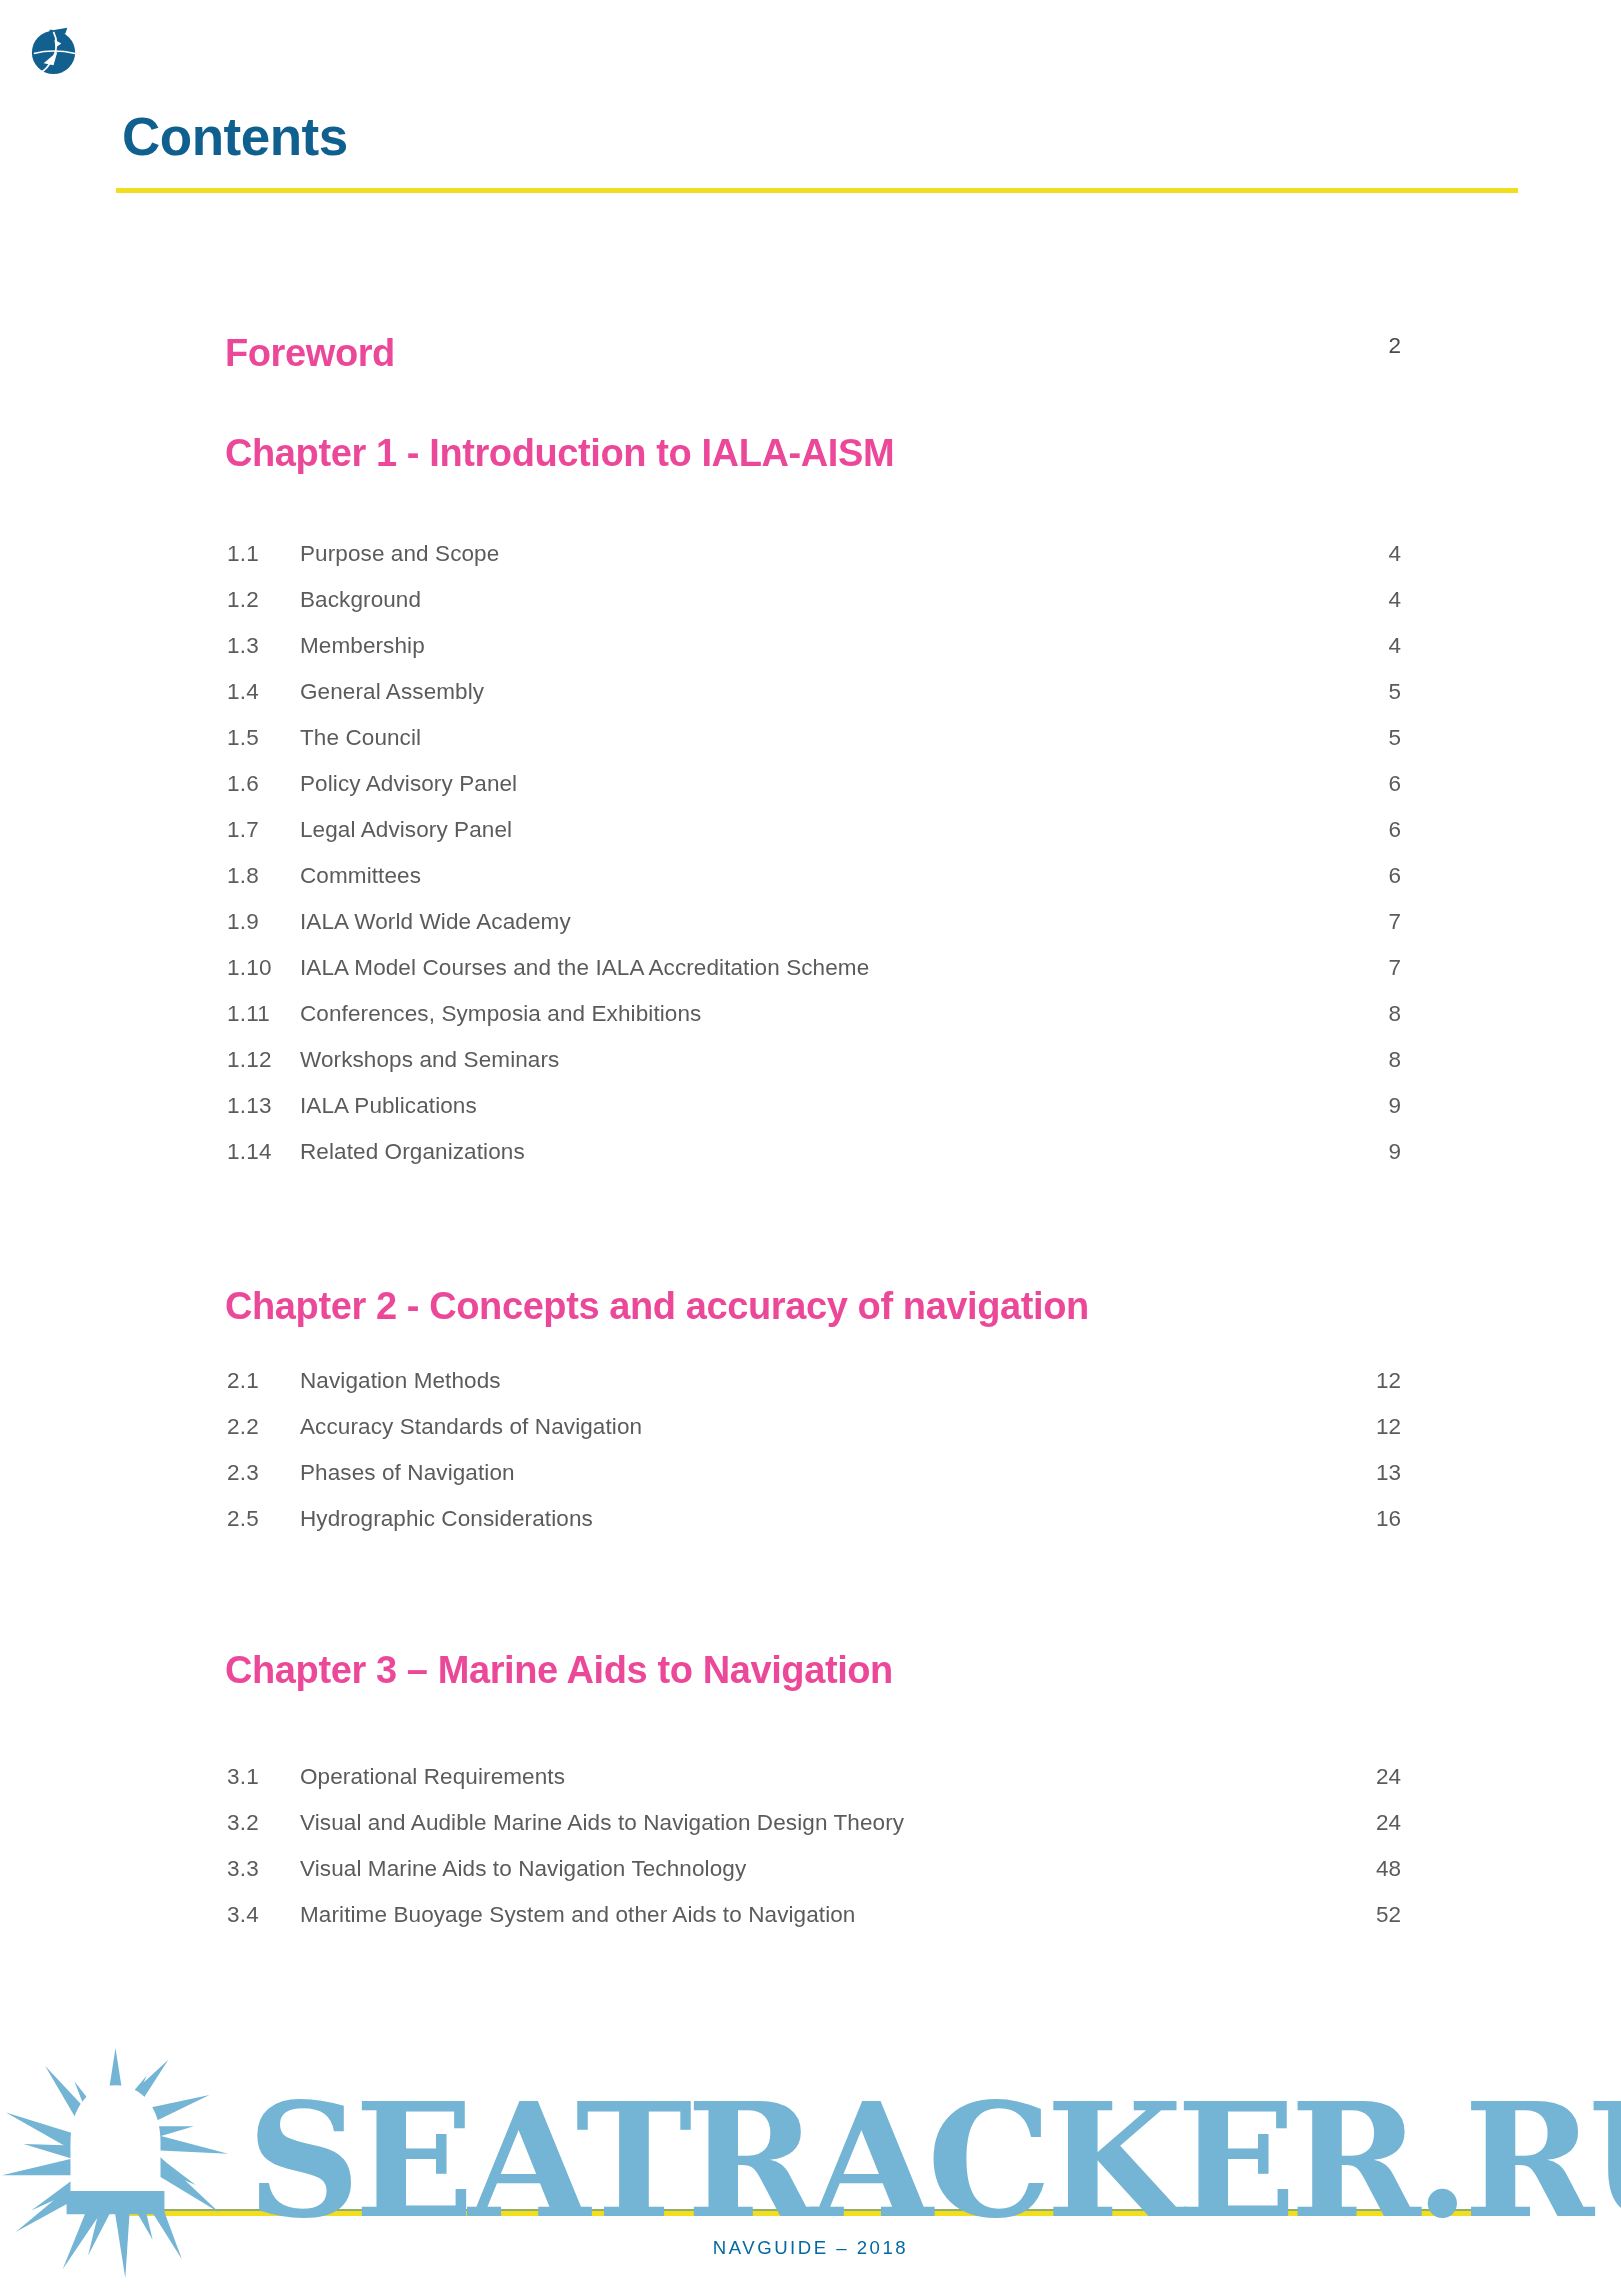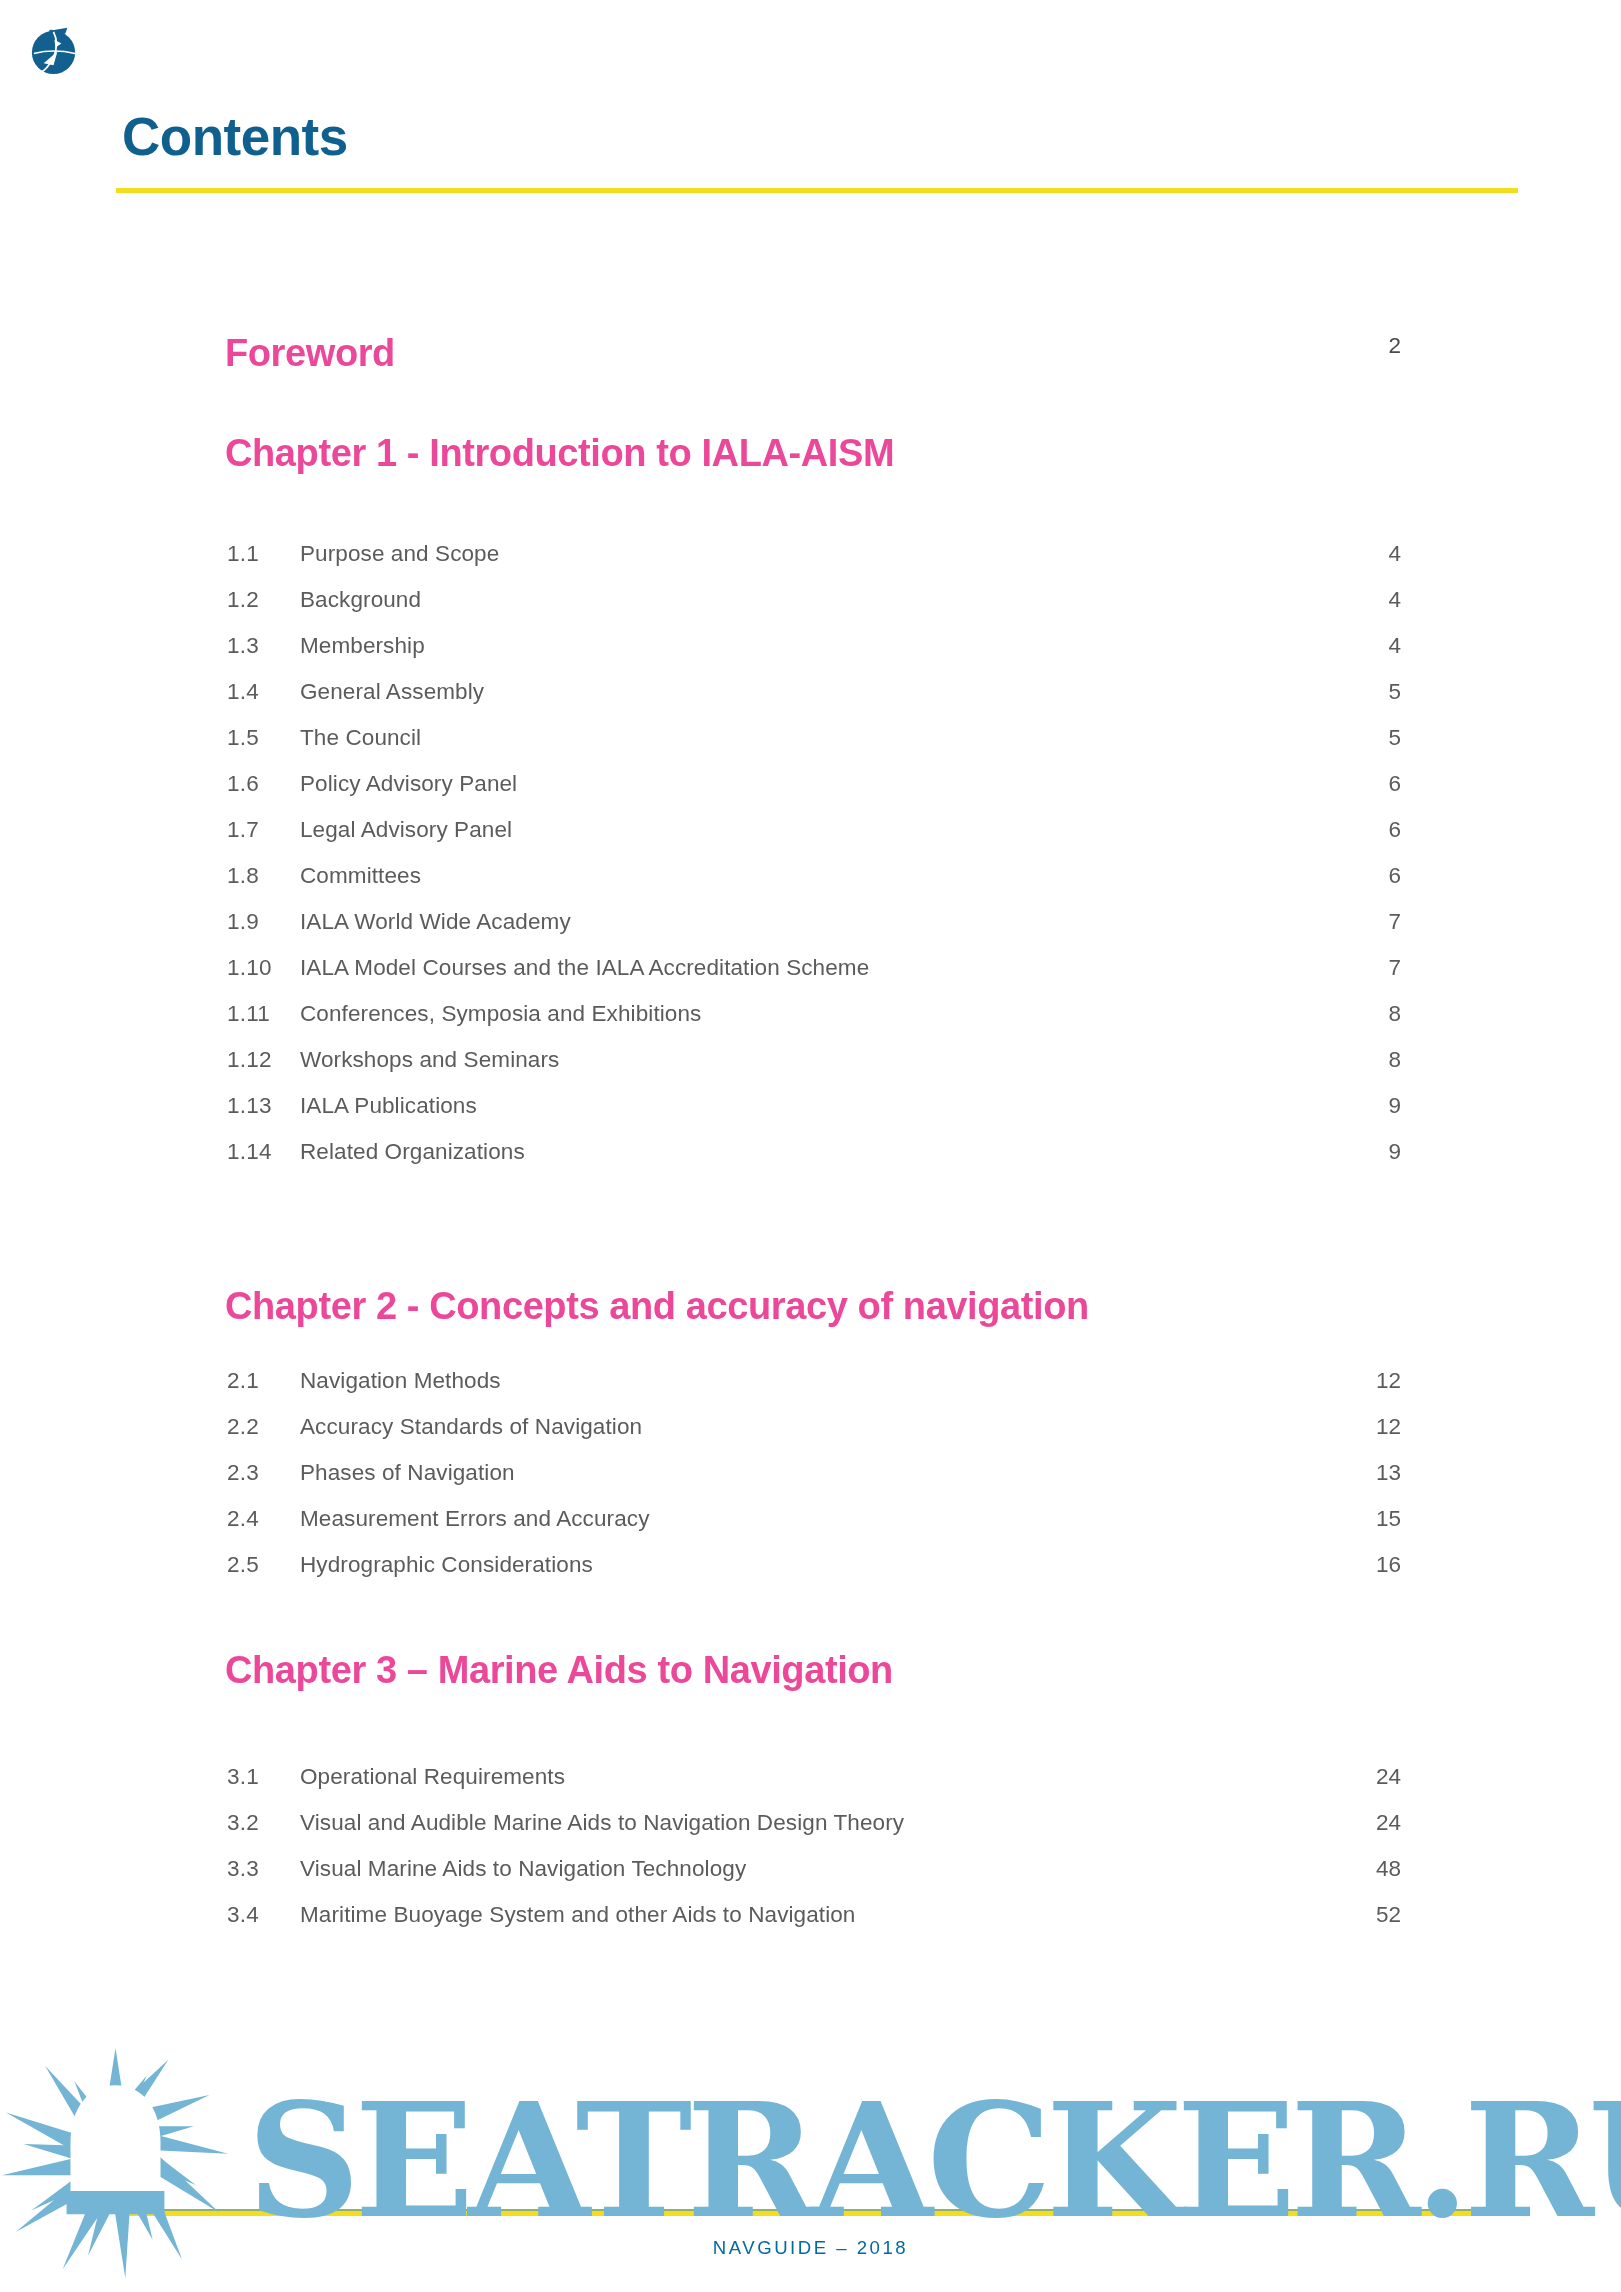--- a/index.html
+++ b/index.html
@@ -279,24 +279,20 @@
         <span class="num">2.1</span><span class="label">Navigation Methods</span>
         <span class="pg">12</span>
       </div>
       <div class="entry">
         <span class="num">2.2</span><span class="label">Accuracy Standards of Navigation</span>
         <span class="pg">12</span>
       </div>
       <div class="entry">
         <span class="num">2.3</span><span class="label">Phases of Navigation</span>
         <span class="pg">13</span>
-      </div>
-      <div class="entry">
-        <span class="num">2.4</span><span class="label">Measurement Errors and Accuracy</span>
-        <span class="pg">15</span>
       </div>
       <div class="entry">
         <span class="num">2.5</span><span class="label">Hydrographic Considerations</span>
         <span class="pg">16</span>
       </div>
     </div>
 
     <div class="block" style="top:1650px;">
       <div class="chapter-row">
         <div class="chapter-title">Chapter 3 – Marine Aids to Navigation</div>

